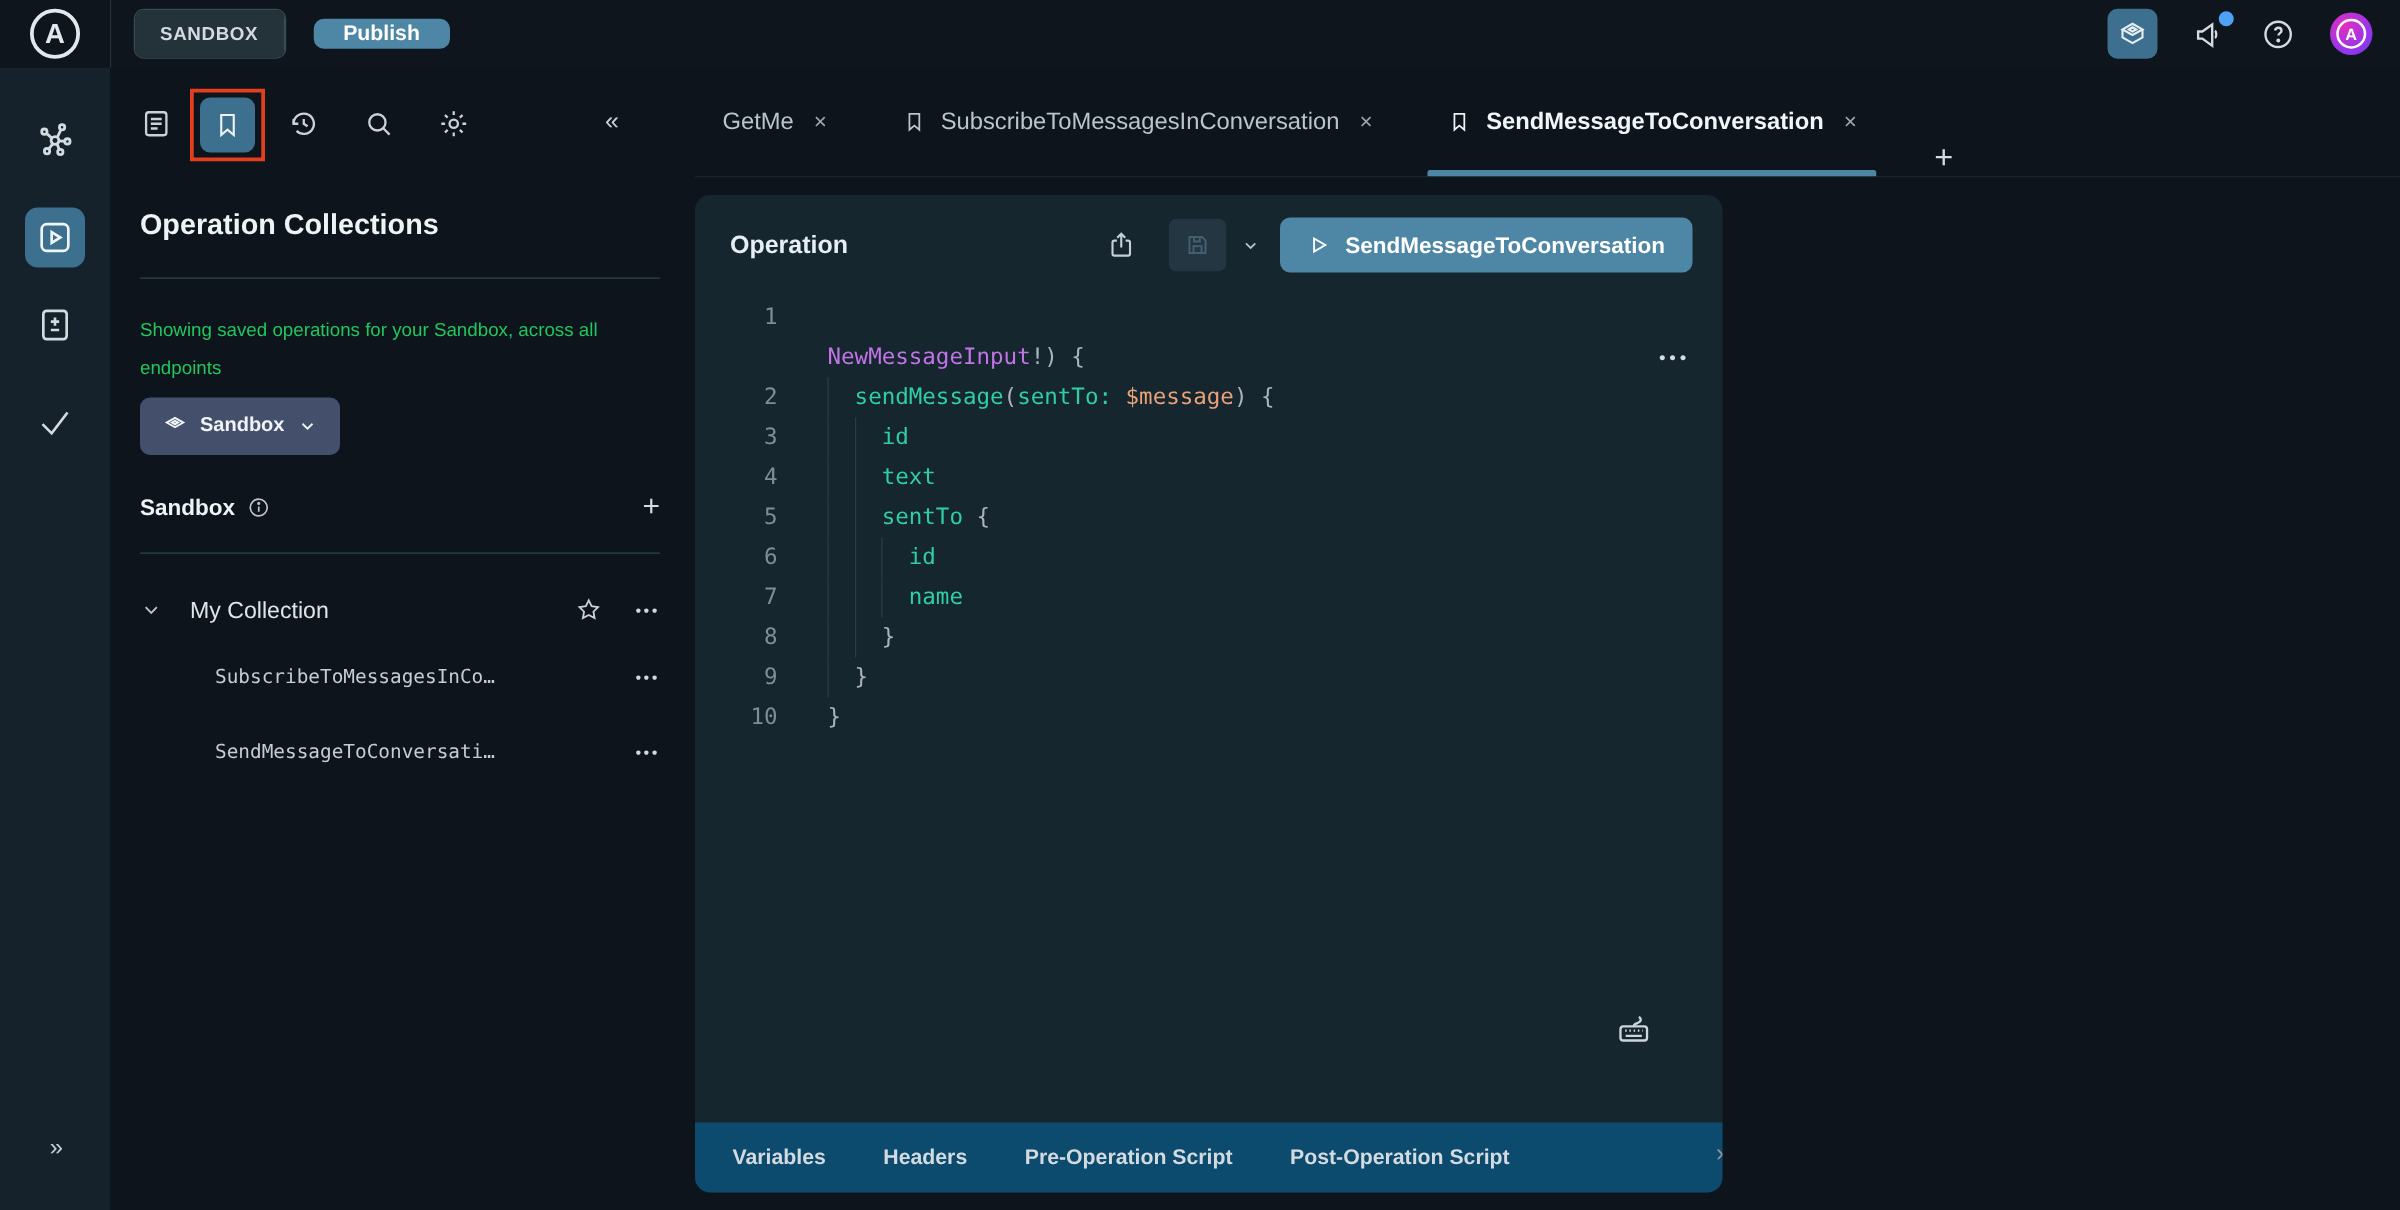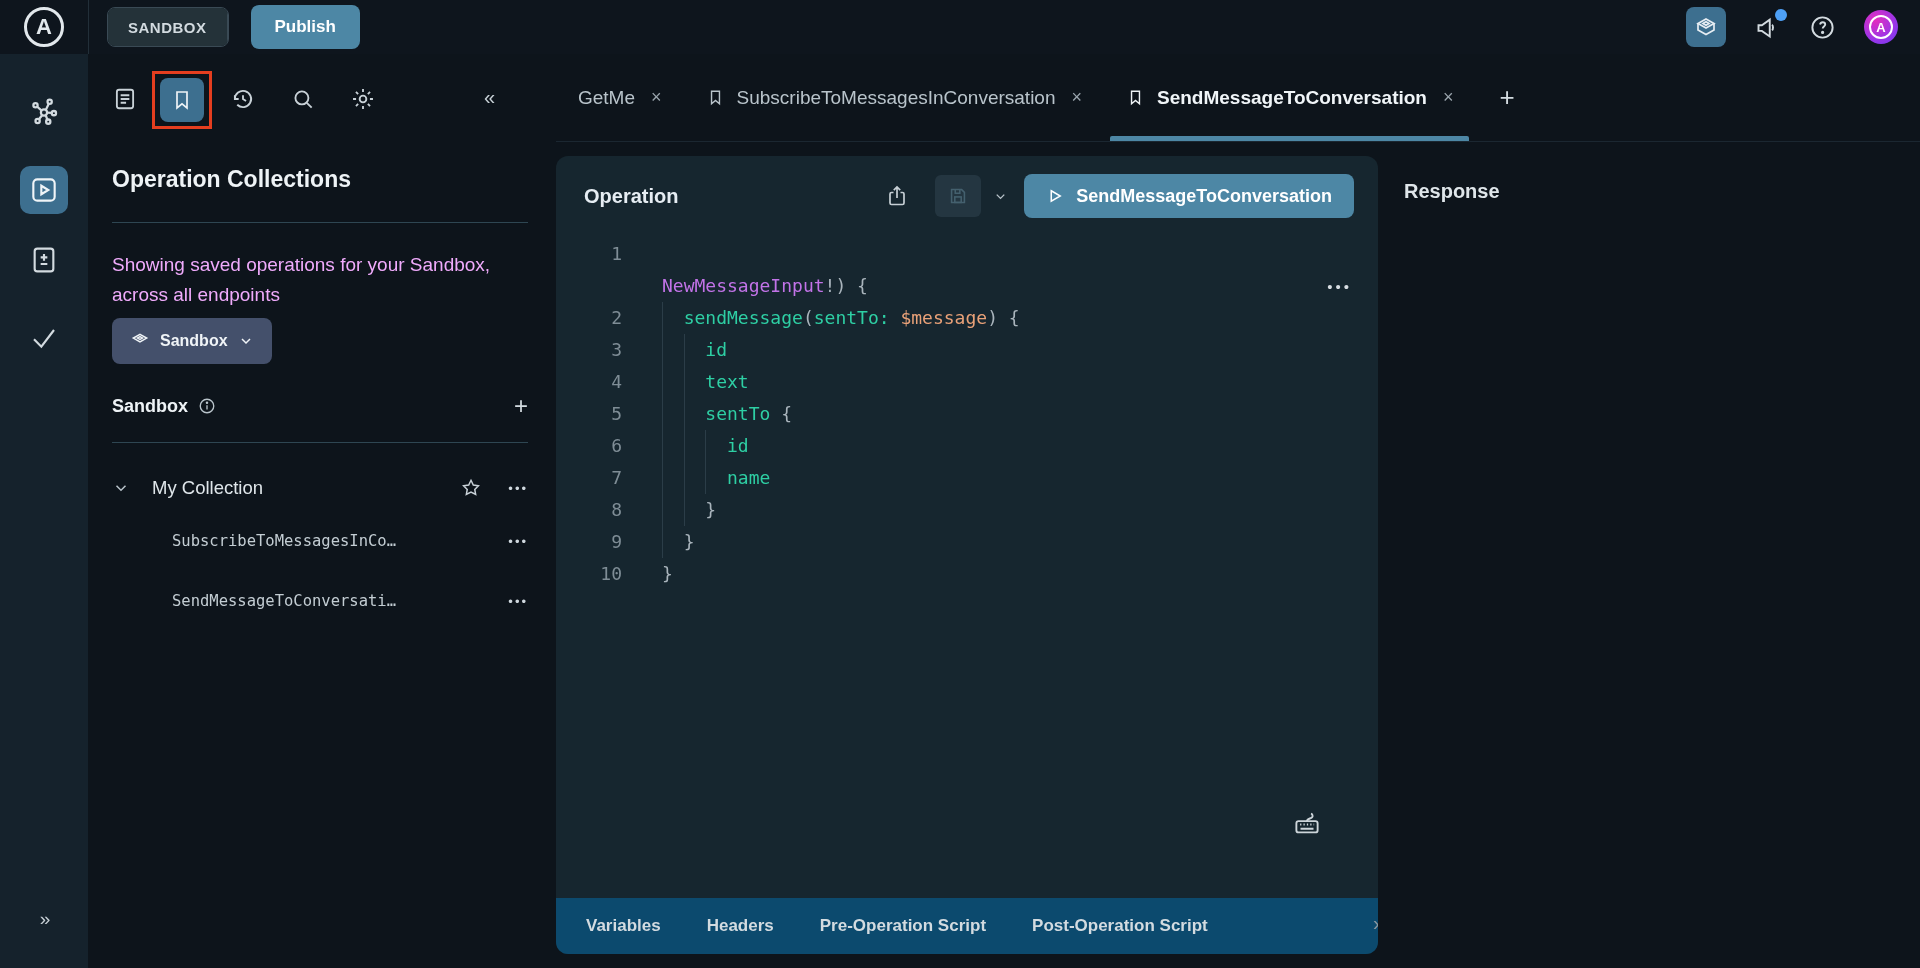--- a/index.html
+++ b/index.html
@@ -23,21 +23,21 @@
   .top-divider { width:1px; height:54px; background:#222f39; }
   .url-group { display:flex; align-items:stretch; height:40px; margin-left:18px;
     border:1px solid #3a4a55; border-radius:8px; overflow:hidden; }
   .env-chip { background:#243239; display:flex; align-items:center; padding:0 20px;
     font-weight:bold; font-size:15px; letter-spacing:.5px; color:#d3dbe0;
     border-right:1px solid #3a4a55; }
   .url-body { display:flex; align-items:center; gap:14px; padding:0 18px; }
   .green-dot { width:10px; height:10px; border-radius:50%; background:#8fe3a1; }
   .url-text { font-size:17px; color:#dfe6ea; }
   .gear-btn { margin-left:22px; color:#c6cfd5; cursor:pointer; display:flex; }
-  .publish-btn { margin-left:22px; height:44px; padding:0 24px; border:none; border-radius:8px;
+  .publish-btn { margin-left:22px; height:24px; padding:0 24px; border:none; border-radius:8px;
     background:#4d87a5; color:#ffffff; font-weight:bold; font-size:17px;
     font-family:"Liberation Sans",sans-serif; cursor:pointer; }
   .top-right { margin-left:auto; display:flex; align-items:center; gap:28px; padding-right:22px; }
   .cube-btn { width:40px; height:40px; border-radius:8px; background:#3d6f8f;
     display:flex; align-items:center; justify-content:center; cursor:pointer; }
   .megaphone-wrap { position:relative; cursor:pointer; color:#d3dbe0; }
   .notif-dot { position:absolute; top:-5px; right:-6px; width:12px; height:12px;
     border-radius:50%; background:#4ea1f7; }
   .help-btn { color:#d3dbe0; cursor:pointer; }
   .avatar { width:34px; height:34px; border-radius:50%;
@@ -61,21 +61,21 @@
   .collections { position:absolute; left:88px; top:54px; bottom:0; width:468px; background:#0d141b; }
   .ct-icon { position:absolute; top:32px; color:#c9d2d8; cursor:pointer; }
   .ct-tile { position:absolute; top:24px; width:44px; height:44px; border-radius:8px;
     background:#3d6f8f; display:flex; align-items:center; justify-content:center;
     color:#eef3f6; cursor:pointer; }
   .annotation-box { position:absolute; top:17px; width:60px; height:58px;
     border:3px solid #e53e1f; pointer-events:none; }
   .panel-title { position:absolute; left:24px; top:112px; font-size:23px; font-weight:bold; color:#eef3f6; }
   .panel-divider { position:absolute; left:24px; right:28px; top:168px; height:1px; background:#2e4652; }
   .panel-desc { position:absolute; left:24px; top:196px; width:390px;
-    font-size:19px; line-height:30px; color:#f0abfc; }
+    font-size:15px; line-height:30px; color:#22c55e; }
   .scope-btn { position:absolute; left:24px; top:264px; height:46px; border:none; border-radius:8px;
     background:#44506b; color:#f0f4f7; display:flex; align-items:center; gap:10px;
     padding:0 18px; font-size:16px; font-weight:bold; cursor:pointer;
     font-family:"Liberation Sans",sans-serif; }
   .section-row { position:absolute; left:24px; right:28px; top:340px; display:flex; align-items:center; }
   .section-title { font-size:18px; font-weight:bold; color:#eef3f6; }
   .info-icon { margin-left:10px; color:#b9c4cb; display:flex; }
   .add-btn { margin-left:auto; font-size:24px; color:#d3dbe0; cursor:pointer; line-height:1; }
   .section-divider { position:absolute; left:24px; right:28px; top:388px; height:1px; background:#2e4652; }
   .coll-row { position:absolute; left:24px; right:28px; top:412px; height:44px;
@@ -86,21 +86,21 @@
   .dots { color:#cfd8de; font-size:13px; letter-spacing:2px; cursor:pointer; }
   .coll-row .dots { margin-left:26px; }
   .op-item { position:absolute; left:84px; right:28px; height:34px;
     display:flex; align-items:center; cursor:pointer; }
   .op-item-label { font-family:"DejaVu Sans Mono",monospace; font-size:15.5px; color:#c3cdd3;
     white-space:nowrap; overflow:hidden; max-width:340px; }
   .op-item .dots { margin-left:auto; }
 
   
   .tabstrip { position:absolute; left:556px; top:54px; right:0; height:88px;
-    display:flex; align-items:center; border-bottom:1px solid #1b2731; }
+    display:flex; align-items:flex-end; border-bottom:1px solid #1b2731;gap:16px; }
   .tab { position:relative; height:100%; display:flex; align-items:center; gap:12px;
     padding:0 22px; cursor:pointer; }
   .tab-label { font-size:19px; color:#b9c4cb; white-space:nowrap; }
   .tab.active .tab-label { color:#f0f5f8; font-weight:bold; }
   .tab-close { font-size:18px; color:#9aa5ad; cursor:pointer; margin-left:4px; }
   .tab-bookmark { color:#b9c4cb; display:flex; }
   .tab.active .tab-bookmark { color:#eef3f6; }
   .tab-underline { position:absolute; left:6px; right:6px; bottom:0; height:5px;
     background:#4d87a5; border-radius:2px 2px 0 0; }
   .tab-add { margin-left:24px; font-size:26px; color:#d3dbe0; cursor:pointer; }
@@ -464,16 +464,13 @@
 
     <div class="editor-bottombar">
       <span class="bottom-tab">Variables</span>
       <span class="bottom-tab">Headers</span>
       <span class="bottom-tab">Pre-Operation Script</span>
       <span class="bottom-tab">Post-Operation Script</span>
       <span class="bottom-more">»</span>
     </div>
   </div>
 
-  <div class="response-panel">
-    <div class="response-title">Response</div>
-  </div>
 </div>
 
 </body></html>

